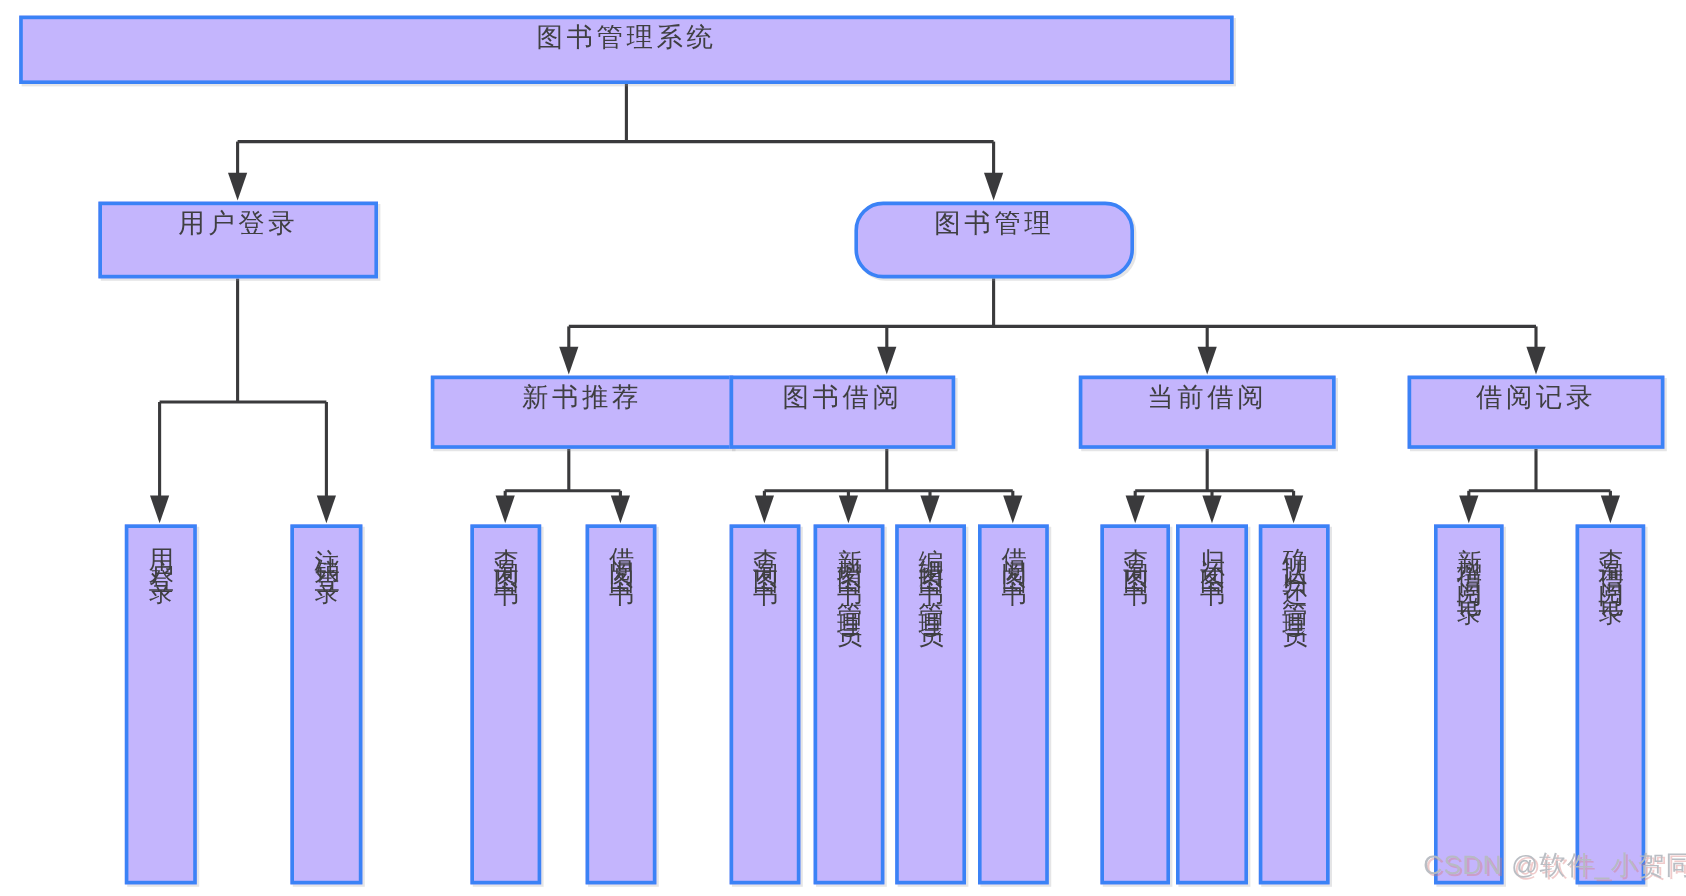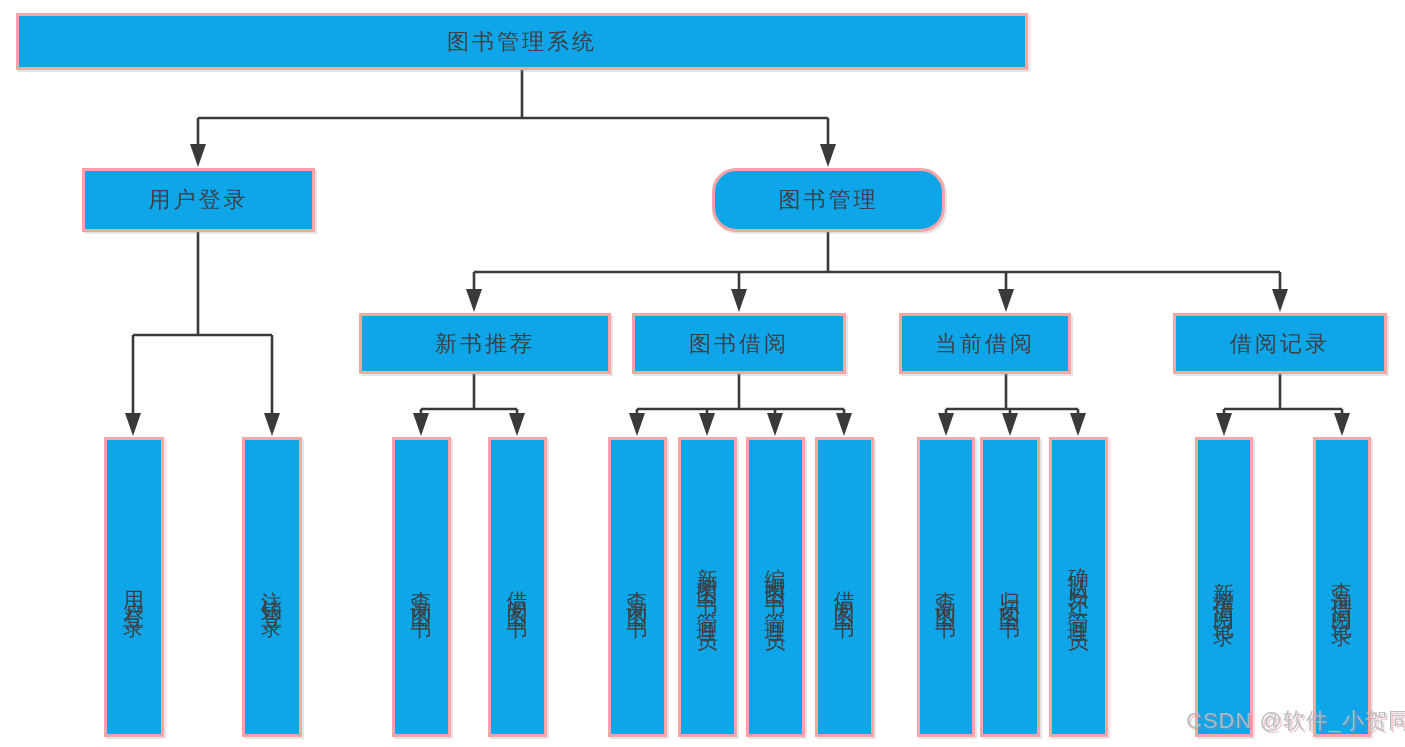--- a/index.html
+++ b/index.html
@@ -18,24 +18,24 @@
   svg.connectors {
     position: absolute;
     left: 0; top: 0;
     width: 1405px;
     height: 747px;
     z-index: 1;
   }
   .node {
     position: absolute;
     box-sizing: border-box;
-    border: 3px solid #fca5a5;
-    background: #0ea5e9;
+    border: 3px solid #3b82f6;
+    background: #c4b5fd;
     display: flex;
-    align-items: center;
+    align-items: flex-start;
     justify-content: center;
     z-index: 2;
     box-shadow: 2px 2px 0 rgba(150,150,155,0.25);
   }
   .hlabel {
     font-size: 22px;
     letter-spacing: 3px;
     color: #3f3f41;
     white-space: nowrap;
   }
@@ -146,24 +146,24 @@
   <div class="node" style="left:82px; top:168px; width:233px; height:64px;">
     <span class="hlabel">用户登录</span>
   </div>
   <div class="node" style="left:712px; top:168px; width:233px; height:64px;border-radius:24px;">
     <span class="hlabel">图书管理</span>
   </div>
 
   <div class="node" style="left:359px; top:313px; width:252px; height:61px;">
     <span class="hlabel">新书推荐</span>
   </div>
-  <div class="node" style="left:632px; top:313px; width:214px; height:61px;">
+  <div class="node" style="left:608px; top:313px; width:188px; height:61px;">
     <span class="hlabel">图书借阅</span>
   </div>
-  <div class="node" style="left:899px; top:313px; width:172px; height:61px;">
+  <div class="node" style="left:899px; top:313px; width:214px; height:61px;">
     <span class="hlabel">当前借阅</span>
   </div>
   <div class="node" style="left:1173px; top:313px; width:214px; height:61px;">
     <span class="hlabel">借阅记录</span>
   </div>
 
   <div class="node" style="left:104px; top:437px; width:60px; height:300px;">
     <span class="vlabel">用户登录</span>
   </div>
   <div class="node" style="left:242px; top:437px; width:60px; height:300px;">

